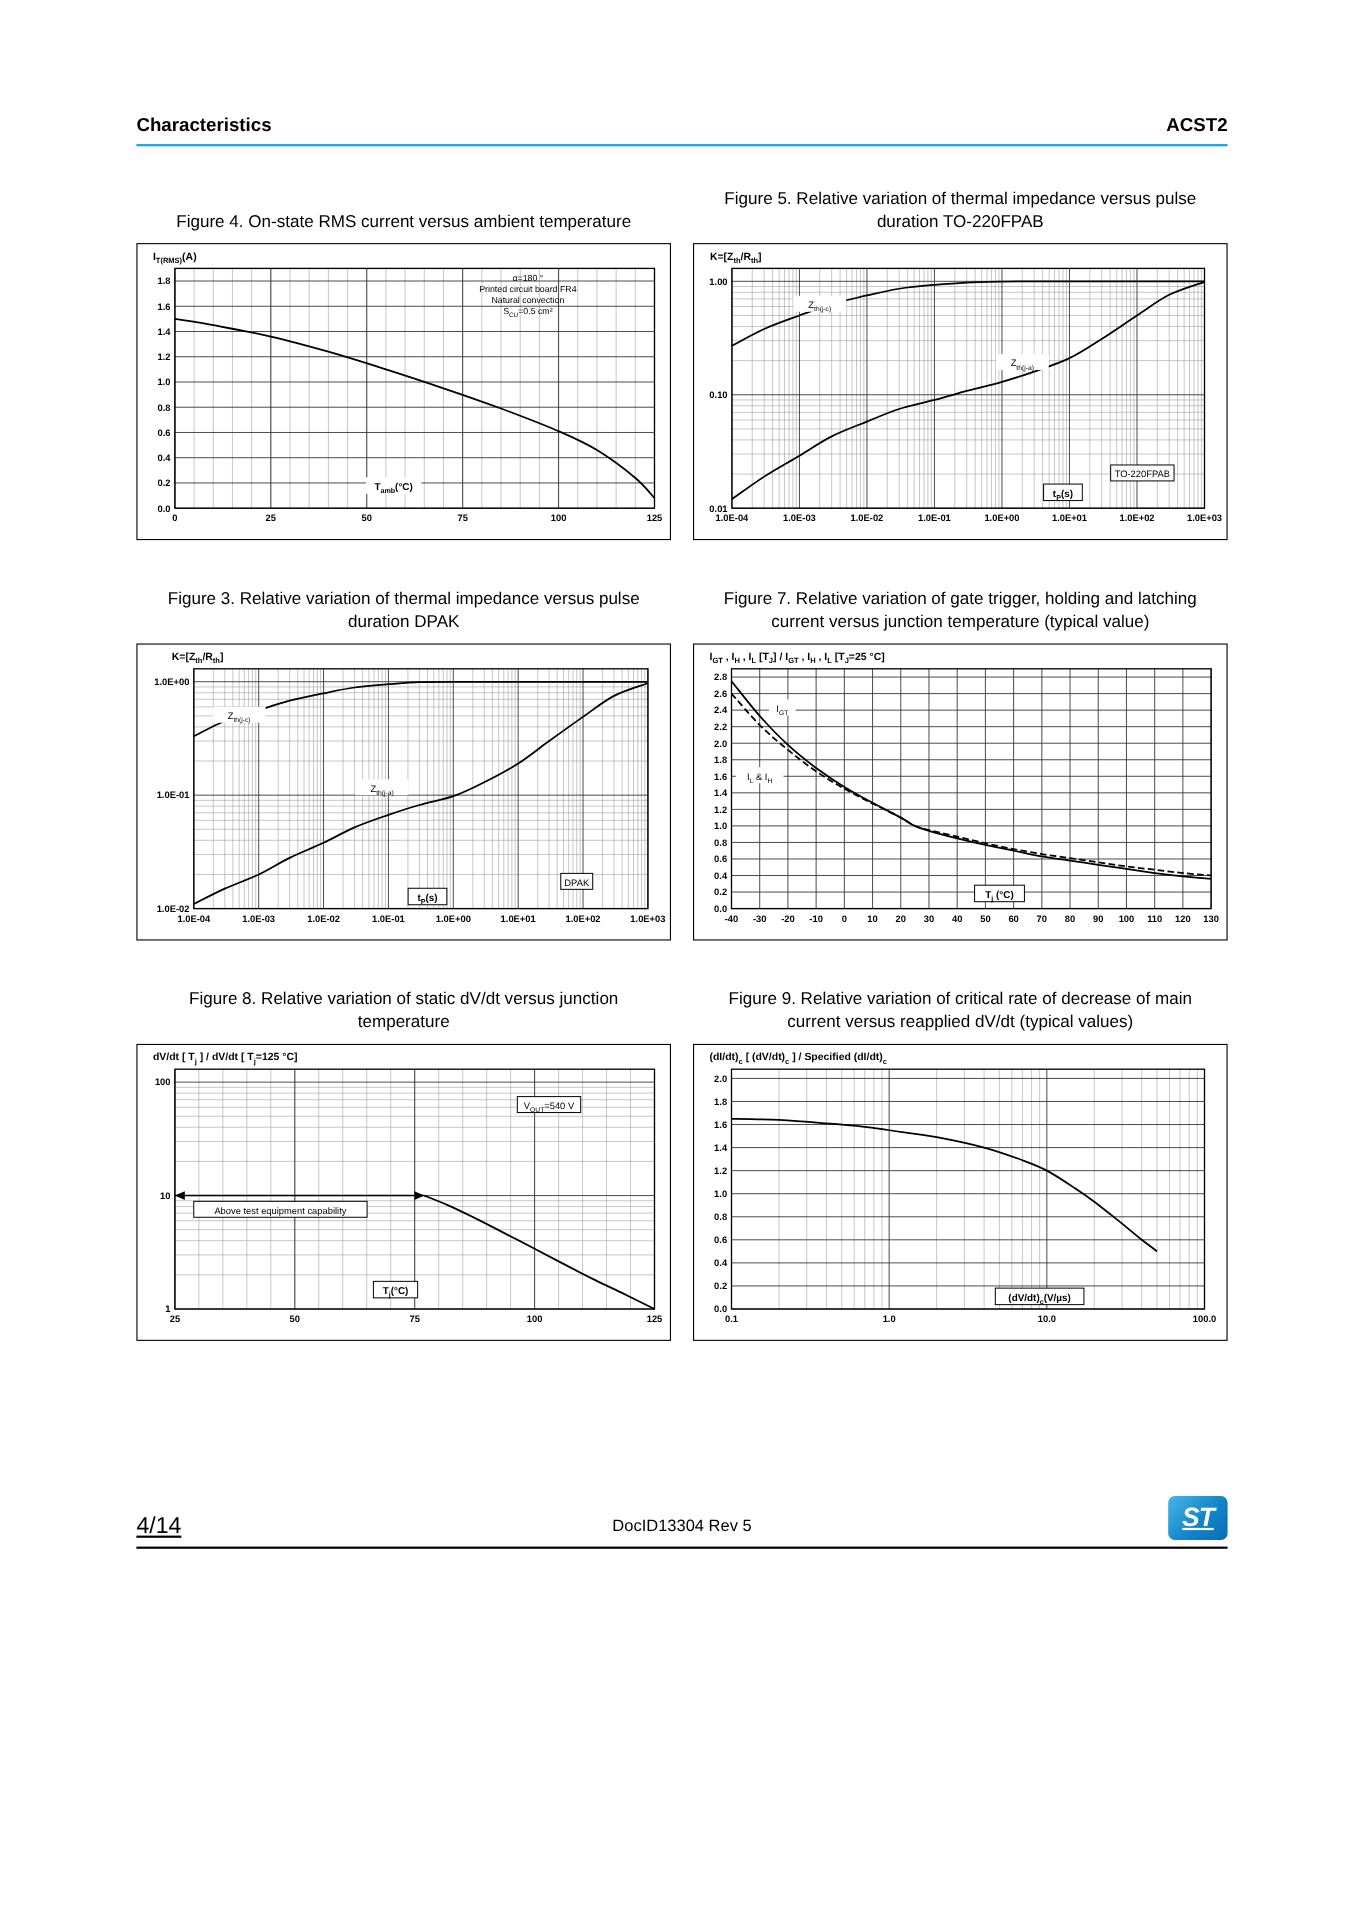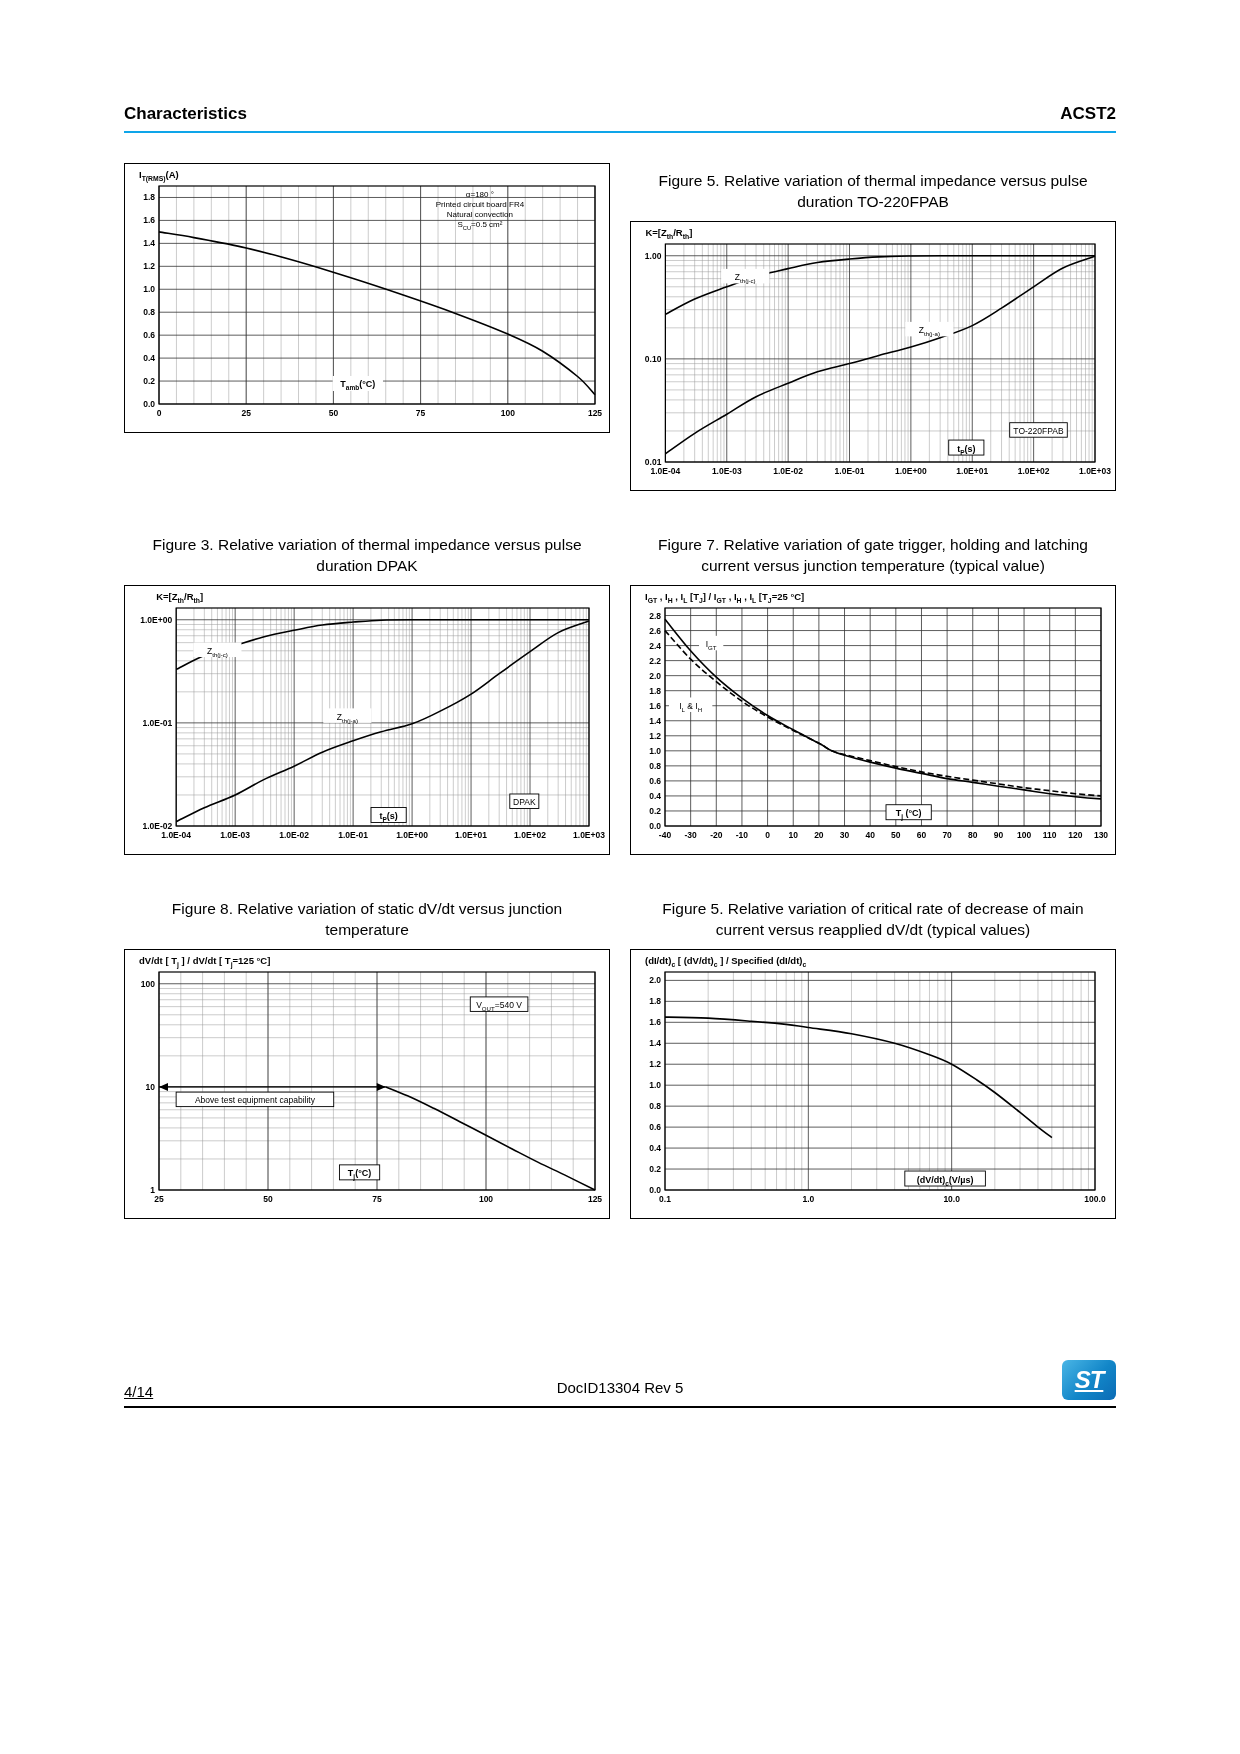--- a/index.html
+++ b/index.html
@@ -11,38 +11,39 @@
   .fig{display:flex;flex-direction:column;}
   .fig-title{display:flex;align-items:flex-end;justify-content:center;text-align:center;
              font-weight:normal;font-size:15.5px;line-height:1.32;padding:0 10px 9px 10px;box-sizing:border-box;}
   .fig:nth-child(1) .fig-title,.fig:nth-child(2) .fig-title{height:58px;}
   .fig:nth-child(3) .fig-title,.fig:nth-child(4) .fig-title,
   .fig:nth-child(5) .fig-title,.fig:nth-child(6) .fig-title{height:80px;}
   .chart-box{border:1.5px solid #000;height:268px;background:#fff;overflow:hidden;}
   .chart-box svg{display:block;}
   .footer{position:absolute;left:124px;width:992px;top:1362px;height:46px;box-sizing:border-box;
           border-bottom:2px solid #000;display:flex;align-items:flex-end;padding-bottom:6px;}
-  .footer .pg{font-size:15px;text-decoration:underline;}
+  .footer .pg{font-size:21px;text-decoration:underline;}
   .footer .doc{position:absolute;left:0;right:0;bottom:10px;text-align:center;font-size:15px;}
   .logo{margin-left:auto;width:54px;height:40px;border-radius:6px;
         background:linear-gradient(135deg,#4ab6e6 0%,#1286c8 55%,#0b6bb5 100%);
         display:flex;align-items:center;justify-content:center;}
   .logo span{color:#fff;font-weight:bold;font-style:italic;font-size:24px;letter-spacing:-1px;text-decoration:underline;}
 </style>
 </head>
 <body>
 
 <div class="page">
   <div class="header">
     <span>Characteristics</span>
     <span>ACST2</span>
   </div>
 
   <div class="figures">
     <div class="fig">
+      <div class="fig-title">Figure 4. On-state RMS current versus ambient temperature</div>
       <div class="chart-box">
           <svg width="484" height="268" style="font-family: &quot;Liberation Sans&quot;, sans-serif;">
             <line x1="34" x2="34" y1="22" y2="240" stroke="#999" stroke-width="0.5"></line>
             <line x1="51.44" x2="51.44" y1="22" y2="240" stroke="#999" stroke-width="0.5"></line>
             <line x1="68.88" x2="68.88" y1="22" y2="240" stroke="#999" stroke-width="0.5"></line>
             <line x1="86.32" x2="86.32" y1="22" y2="240" stroke="#999" stroke-width="0.5"></line>
             <line x1="103.76" x2="103.76" y1="22" y2="240" stroke="#999" stroke-width="0.5"></line>
             <line x1="121.2" x2="121.2" y1="22" y2="240" stroke="#999" stroke-width="0.5"></line>
             <line x1="138.64" x2="138.64" y1="22" y2="240" stroke="#999" stroke-width="0.5"></line>
             <line x1="156.08" x2="156.08" y1="22" y2="240" stroke="#999" stroke-width="0.5"></line>
@@ -483,21 +484,21 @@
             <polygon points="34,136.8751931019779 43,132.8751931019779 43,140.8751931019779" fill="#000"></polygon>
             <polygon points="260.72,136.8751931019779 251.72000000000003,132.8751931019779 251.72000000000003,140.8751931019779" fill="#000"></polygon>
             <rect x="51.140000000000015" y="142.11064675310743" width="157.56" height="14.5" fill="#fff" stroke="#000" stroke-width="0.9"></rect>
             <text x="129.92000000000002" y="153.36064675310743" text-anchor="middle" font-size="8.5" fill="#000"><tspan>Above test equipment capability</tspan></text>
             <rect x="214.44" y="214.85895592999861" width="40.24" height="15" fill="#fff" stroke="#000" stroke-width="0.9"></rect>
             <text x="234.56" y="226.35895592999861" text-anchor="middle" font-size="9" fill="#000" font-weight="bold"><tspan>T</tspan><tspan dy="3" font-size="6.4799999999999995">j</tspan><tspan dy="-3">(°C)</tspan></text>
           </svg>
         </div>
     </div>
     <div class="fig">
-      <div class="fig-title">Figure 5. Relative variation of critical rate of decrease of main current versus reapplied dV/dt (typical values)</div>
+      <div class="fig-title">Figure 9. Relative variation of critical rate of decrease of main current versus reapplied dV/dt (typical values)</div>
       <div class="chart-box">
           <svg width="484" height="268" style="font-family: &quot;Liberation Sans&quot;, sans-serif;">
             <line x1="77.14763271183732" x2="77.14763271183732" y1="22" y2="240" stroke="#999" stroke-width="0.5"></line>
             <line x1="102.38737984315162" x2="102.38737984315162" y1="22" y2="240" stroke="#999" stroke-width="0.5"></line>
             <line x1="120.2952654236746" x2="120.2952654236746" y1="22" y2="240" stroke="#999" stroke-width="0.5"></line>
             <line x1="134.185700621496" x2="134.185700621496" y1="22" y2="240" stroke="#999" stroke-width="0.5"></line>
             <line x1="145.53501255498892" x2="145.53501255498892" y1="22" y2="240" stroke="#999" stroke-width="0.5"></line>
             <line x1="155.13071906871016" x2="155.13071906871016" y1="22" y2="240" stroke="#999" stroke-width="0.5"></line>
             <line x1="163.4428981355119" x2="163.4428981355119" y1="22" y2="240" stroke="#999" stroke-width="0.5"></line>
             <line x1="170.77475968630324" x2="170.77475968630324" y1="22" y2="240" stroke="#999" stroke-width="0.5"></line>

